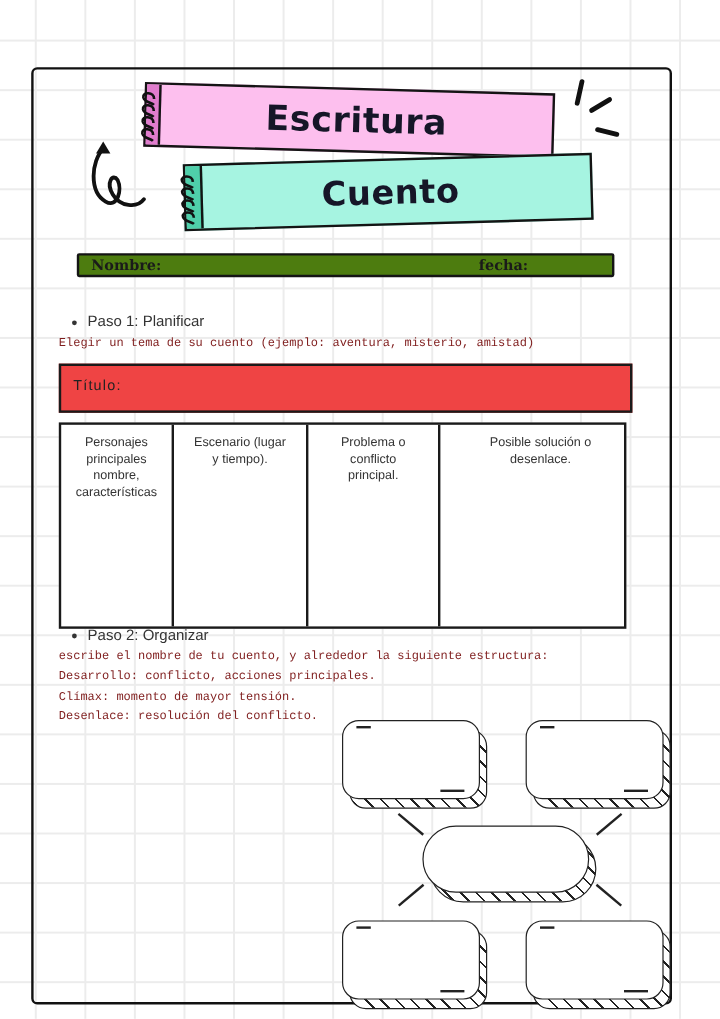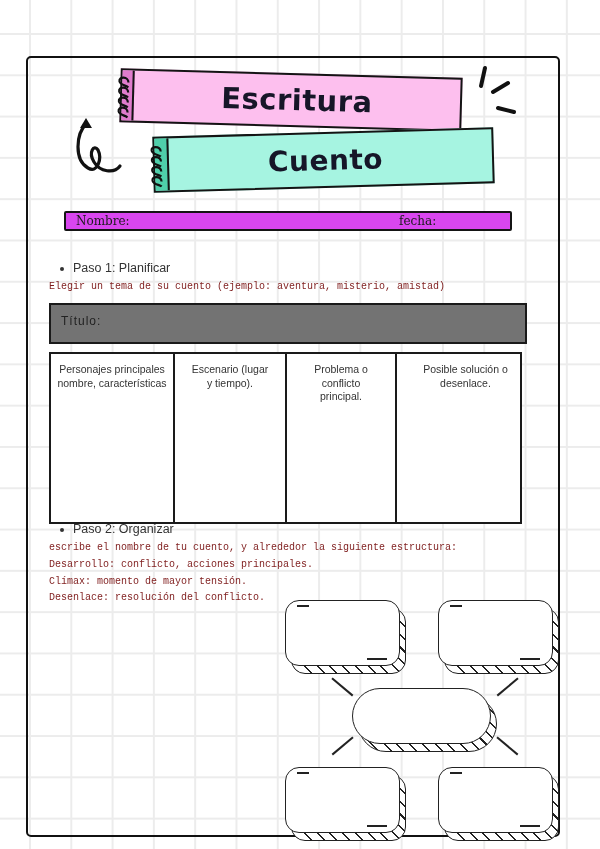--- a/index.html
+++ b/index.html
@@ -30,30 +30,30 @@
     .banner-title {
       font-family: "DejaVu Sans", sans-serif; font-weight: bold; color: #161628;
       letter-spacing: 0.5px;
     }
     .pink { background: #fdbfee; }
     .pink .spine { background: #e07ccd; width: 10px; }
     .teal { background: #a6f4e1; }
     .teal .spine { background: #4fcfaa; width: 12px; }
     .name-bar {
       position: absolute; left: 64px; top: 211px; width: 448px; height: 20px;
-      background: #d946ef; border: 2.5px solid #141414; box-sizing: border-box; border-radius: 2px;
-      font-family: "DejaVu Serif", serif; font-weight: normal; font-size: 12px; color: #1a1a1a;
+      background: #4d7c0f; border: 2.5px solid #141414; box-sizing: border-box; border-radius: 2px;
+      font-family: "DejaVu Serif", serif; font-weight: bold; font-size: 12px; color: #1a1a1a;
     }
     .name-bar span { position: absolute; top: 1px; }
     .bullet-line { position: absolute; font-size: 12.5px; color: #333; font-family: "Liberation Sans", sans-serif; }
     .bullet-line .dot { display: inline-block; width: 4px; height: 4px; background: #333; border-radius: 50%; margin-right: 9px; vertical-align: middle; }
     .para { position: absolute; font-size: 10px; color: #7f1d1d; line-height: 16.8px; font-family: Liberation Mono, monospace; }
     .titulo-box {
       position: absolute; left: 49px; top: 303px; width: 478px; height: 41px;
-      border: 2px solid #1a1a1a; box-sizing: border-box; background: #737373;
+      border: 2px solid #1a1a1a; box-sizing: border-box; background: #ef4444;
     }
     .titulo-box span { position: absolute; left: 10px; top: 9px; font-size: 12px; letter-spacing: 1px; color: #222; font-family: "Liberation Sans", sans-serif; }
     .plan-table {
       position: absolute; left: 49px; top: 352px; width: 473px; height: 172px;
       border: 2px solid #1a1a1a; box-sizing: border-box; display: flex; background: #fff;
     }
     .plan-col {
       border-right: 2px solid #1a1a1a; box-sizing: border-box; height: 100%;
       font-family: "Liberation Sans", sans-serif; font-size: 10.5px; color: #333;
       text-align: center; line-height: 13.5px; padding: 9px 6px 0 6px;
@@ -124,21 +124,21 @@
 <div class="bullet-line" style="left:60px;top:261px">
   <span class="dot"></span><span>Paso 1: Planificar</span>
 </div>
 <div class="para" style="left:49px;top:279px;white-space:nowrap">Elegir un tema de su cuento (ejemplo: aventura, misterio, amistad)</div>
 
 <div class="titulo-box">
   <span>Título:</span>
 </div>
 
 <div class="plan-table">
-  <div class="plan-col" style="width:124px">
+  <div class="plan-col" style="width:94px">
     <span>Personajes principales nombre, características</span>
   </div>
   <div class="plan-col" style="width:112px;padding-left:14px;padding-right:14px">
     <span>Escenario (lugar y tiempo).</span>
   </div>
   <div class="plan-col" style="width:110px;padding-left:14px;padding-right:14px">
     <span>Problema o conflicto principal.</span>
   </div>
   <div class="plan-col" style="flex:1;padding-left:24px;padding-right:10px">
     <span>Posible solución o desenlace.</span>

